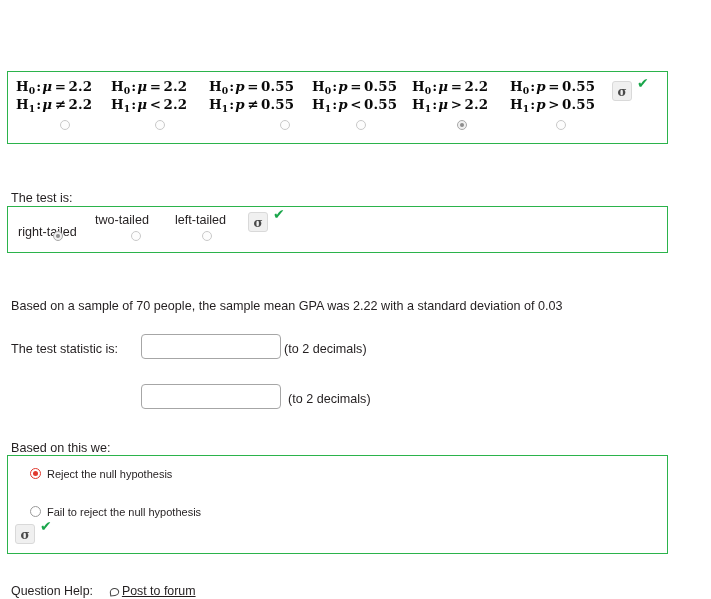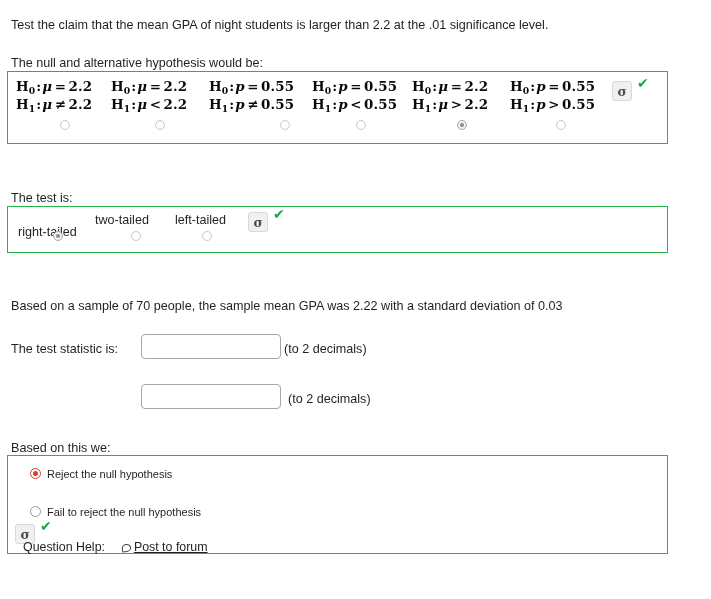--- a/index.html
+++ b/index.html
@@ -187,23 +187,21 @@
     vertical-align: -1px;
     margin-right: 3px;
     box-sizing: border-box;
   }
 </style>
 </head>
 <body>
 
 <div class="page">
 
-  <div class="prompt" style="left:11px; top:17px;">Test the claim that the mean GPA of night students is larger than 2.2 at the .01 significance level.</div>
-
-  <div class="prompt" style="left:11px; top:55px;">The null and alternative hypothesis would be:</div>
+
 
   <div class="green-box" id="hyp-box" style="left:7px; top:71px; width:661px; height:73px;">
 
     <div id="hyp-cols">
         <div class="hyp-col" style="left: 8px;">
           <div class="hyp-line"><span class="math">H<span class="sub">0</span><span class="colon">:</span><span class="it">μ</span><span class="rel">=</span>2.2</span></div>
           <div class="hyp-line"><span class="math">H<span class="sub">1</span><span class="colon">:</span><span class="it">μ</span><span class="rel">≠</span>2.2</span></div>
         </div>
         <div class="radio" style="left: 52px; top: 48px;"></div>
         <div class="hyp-col" style="left: 103px;">
@@ -269,19 +267,19 @@
 
     <div id="concl-opts">
         <div class="choice-row" style="left: 22px; top: 12px;"><span class="radio-lg checked"></span><span>Reject the null hypothesis</span></div>
         <div class="choice-row" style="left: 22px; top: 50px;"><span class="radio-lg"></span><span>Fail to reject the null hypothesis</span></div>
       </div>
 
     <div class="sigma-btn" style="left:7px; top:68px;">σ</div>
     <div class="check" style="left:32px; top:63px;">✔</div>
   </div>
 
-  <div class="qhelp" style="left:11px; top:540px;margin-left:12px;">
+  <div class="qhelp" style="left:11px; top:584px;">
     <span>Question Help:</span>
     <span style="display:inline-block;width:10px;"></span>
     <span class="bubble-icon"></span><span class="qhelp-link">Post to forum</span>
   </div>
 
 </div>
 
 </body></html>

